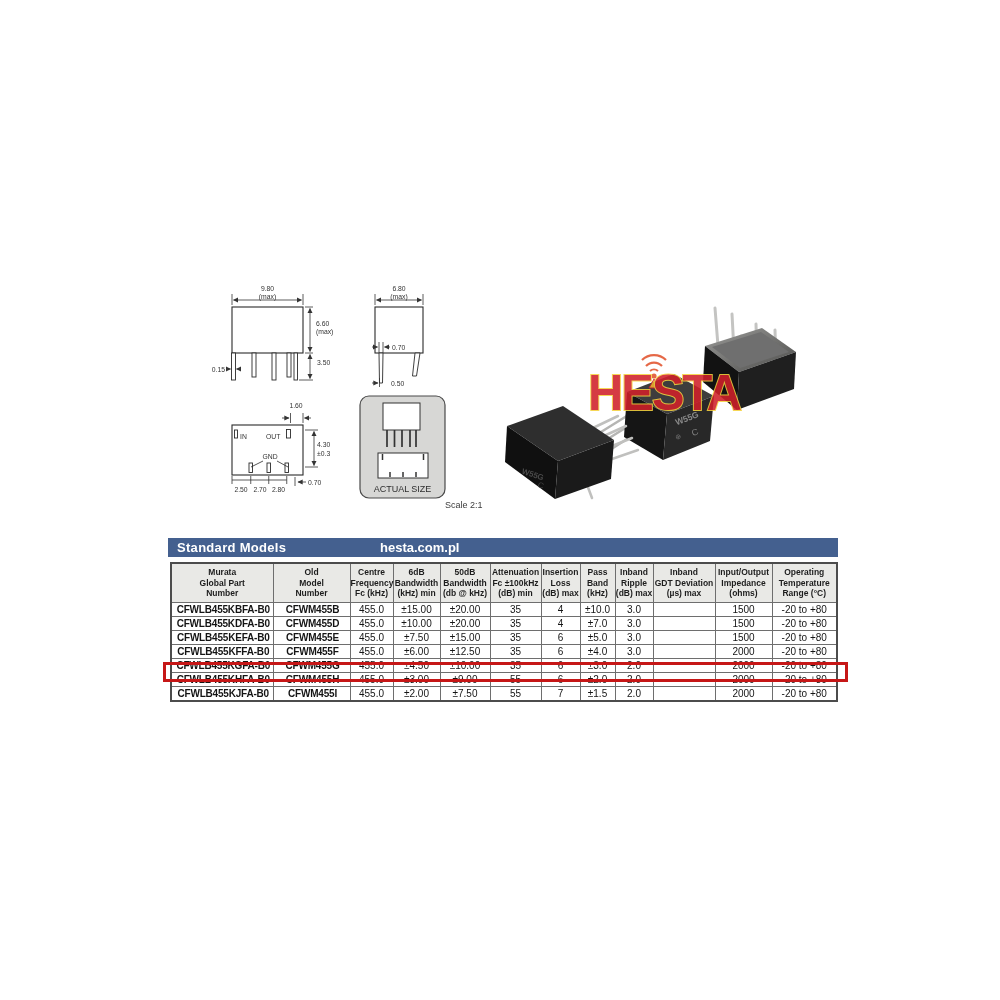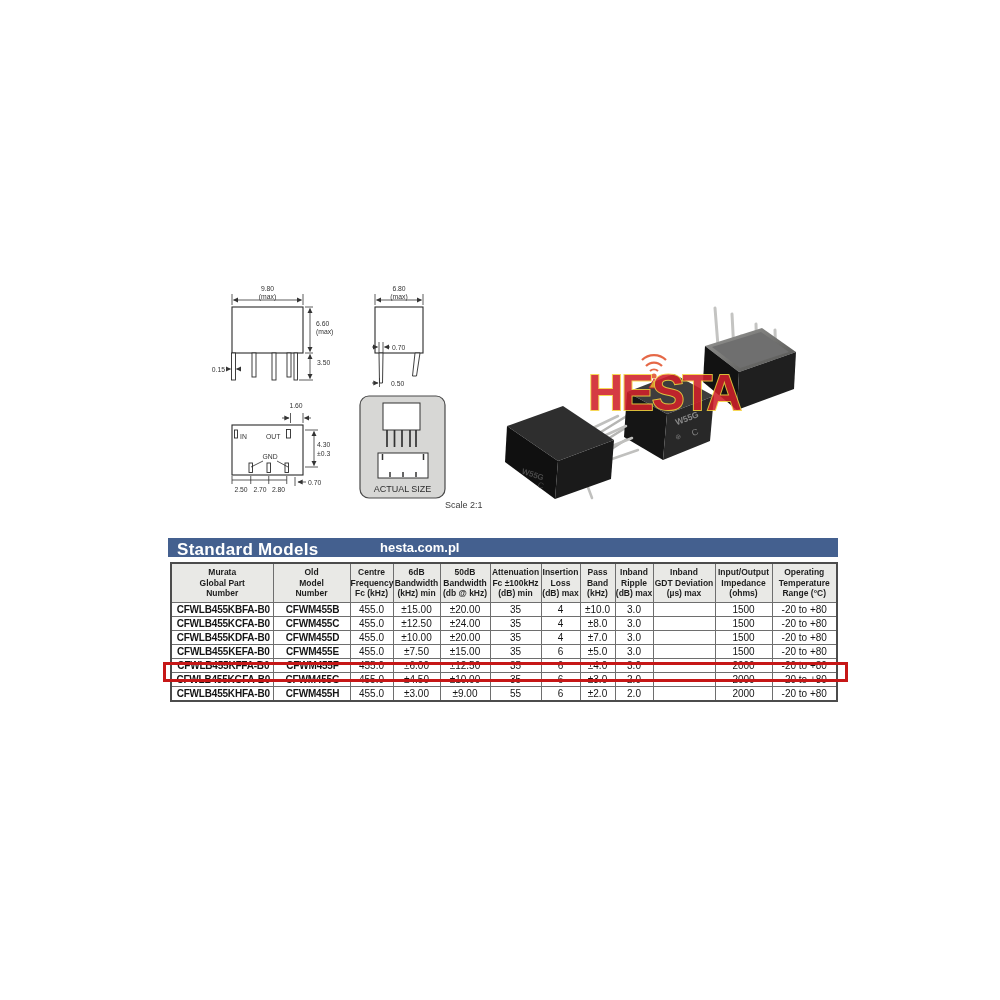--- a/index.html
+++ b/index.html
@@ -8,21 +8,21 @@
   .abs{position:absolute;}
 
   
   .part-title{left:576px;top:265px;font-size:27px;font-weight:600;letter-spacing:-1px;color:#0e0e0e;}
 
   
   .scale-note{left:445px;top:500px;font-size:9px;color:#3c3c3c;}
 
   
   .banner{left:168px;top:538px;width:670px;height:19px;background:#44608f;color:#fff;}
-  .banner .left-label{position:absolute;left:9px;top:2px;font-size:17px;font-weight:bold;letter-spacing:.3px;}
+  .banner .left-label{position:absolute;left:9px;top:2px;font-size:13px;font-weight:bold;letter-spacing:.3px;}
   .banner .site-label{position:absolute;left:212px;top:2px;font-size:13px;font-weight:600;}
 
   
   .spec-table{position:absolute;left:170px;top:562px;width:666px;border-collapse:collapse;
               table-layout:fixed;background:#fff;border:2px solid #4c4c4c;}
   .spec-table th{background:#e9e9e6;font-size:8.5px;font-weight:bold;line-height:1.22;
                  white-space:pre-line;padding:2px 0;color:#1d1d1d;height:34px;vertical-align:middle;}
   .spec-table td{font-size:10px;height:13px;padding:0 2px;color:#141414;text-align:center;
                  white-space:nowrap;overflow:hidden;}
   .spec-table th,.spec-table td{border:1px solid #6e6e6e;}
@@ -298,34 +298,20 @@
           <td class="c4">±20.00</td>
           <td class="c5">35</td>
           <td class="c6">4</td>
           <td class="c7">±10.0</td>
           <td class="c8">3.0</td>
           <td class="c9"></td>
           <td class="c10">1500</td>
           <td class="c11">-20 to +80</td>
         </tr>
         <tr>
-          <td class="c0">CFWLB455KCFA-B0</td>
-          <td class="c1">CFWM455C</td>
-          <td class="c2">455.0</td>
-          <td class="c3">±12.50</td>
-          <td class="c4">±24.00</td>
-          <td class="c5">35</td>
-          <td class="c6">4</td>
-          <td class="c7">±8.0</td>
-          <td class="c8">3.0</td>
-          <td class="c9"></td>
-          <td class="c10">1500</td>
-          <td class="c11">-20 to +80</td>
-        </tr>
-        <tr>
           <td class="c0">CFWLB455KDFA-B0</td>
           <td class="c1">CFWM455D</td>
           <td class="c2">455.0</td>
           <td class="c3">±10.00</td>
           <td class="c4">±20.00</td>
           <td class="c5">35</td>
           <td class="c6">4</td>
           <td class="c7">±7.0</td>
           <td class="c8">3.0</td>
           <td class="c9"></td>
@@ -381,18 +367,32 @@
           <td class="c3">±3.00</td>
           <td class="c4">±9.00</td>
           <td class="c5">55</td>
           <td class="c6">6</td>
           <td class="c7">±2.0</td>
           <td class="c8">2.0</td>
           <td class="c9"></td>
           <td class="c10">2000</td>
           <td class="c11">-20 to +80</td>
         </tr>
+        <tr>
+          <td class="c0">CFWLB455KJFA-B0</td>
+          <td class="c1">CFWM455I</td>
+          <td class="c2">455.0</td>
+          <td class="c3">±2.00</td>
+          <td class="c4">±7.50</td>
+          <td class="c5">55</td>
+          <td class="c6">7</td>
+          <td class="c7">±1.5</td>
+          <td class="c8">2.0</td>
+          <td class="c9"></td>
+          <td class="c10">2000</td>
+          <td class="c11">-20 to +80</td>
+        </tr>
       </tbody>
   </table>
 
   <div class="abs highlight-box" style="border-color: rgb(198, 23, 23);"></div>
 
 </div>
 
 </body></html>

